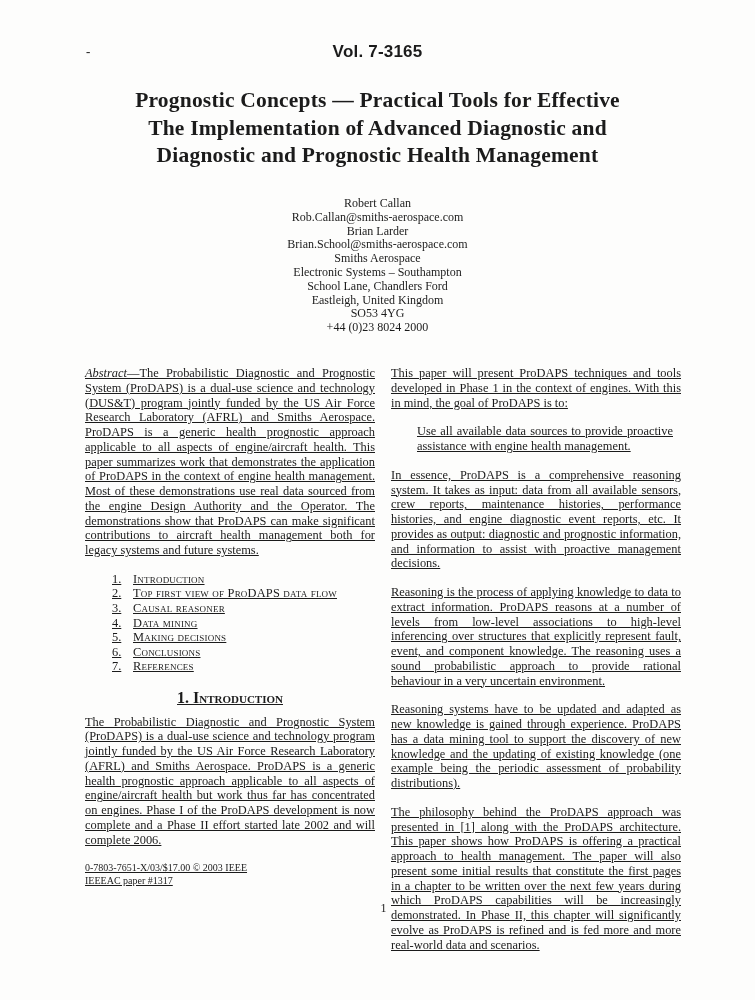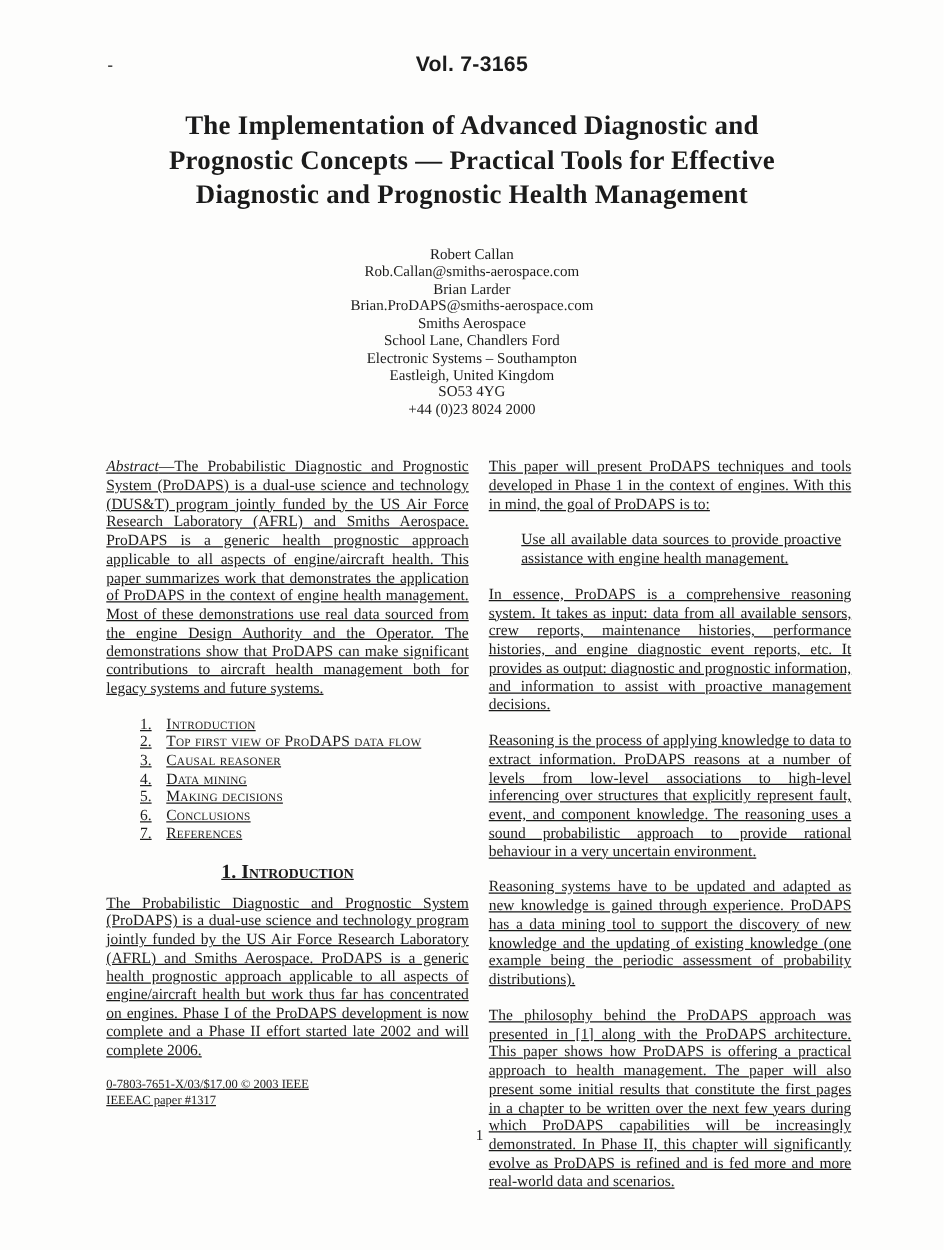--- a/index.html
+++ b/index.html
@@ -108,33 +108,33 @@
 </head>
 <body>
 
 <div class="page">
 
   <span class="scan-artifact">-</span>
 
   <div class="vol">Vol. 7-3165</div>
 
   <div class="title">
+    <div>Prognostic Concepts — Practical Tools for Effective</div>
     <div>The Implementation of Advanced Diagnostic and</div>
-    <div>Prognostic Concepts — Practical Tools for Effective</div>
     <div>Diagnostic and Prognostic Health Management</div>
   </div>
 
   <div class="authors">
     <div>Robert Callan</div>
     <div>Rob.Callan@smiths-aerospace.com</div>
     <div>Brian Larder</div>
-    <div>Brian.ProDAPS@smiths-aerospace.com</div>
+    <div>Brian.School@smiths-aerospace.com</div>
     <div>Smiths Aerospace</div>
+    <div>Electronic Systems – Southampton</div>
     <div>School Lane, Chandlers Ford</div>
-    <div>Electronic Systems – Southampton</div>
     <div>Eastleigh, United Kingdom</div>
     <div>SO53 4YG</div>
     <div>+44 (0)23 8024 2000</div>
   </div>
 
   <div class="columns">
 
     <div class="col">
       <p><span class="abstract-lead">Abstract</span><span>—The Probabilistic Diagnostic and Prognostic System (ProDAPS) is a dual-use science and technology (DUS&amp;T) program jointly funded by the US Air Force Research Laboratory (AFRL) and Smiths Aerospace. ProDAPS is a generic health prognostic approach applicable to all aspects of engine/aircraft health. This paper summarizes work that demonstrates the application of ProDAPS in the context of engine health management. Most of these demonstrations use real data sourced from the engine Design Authority and the Operator. The demonstrations show that ProDAPS can make significant contributions to aircraft health management both for legacy systems and future systems.</span></p>
 

